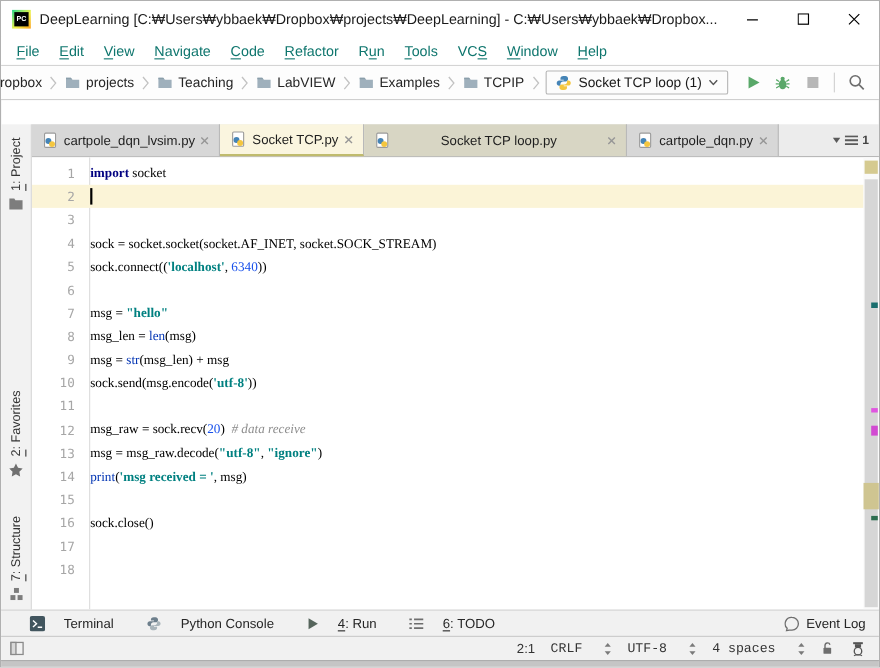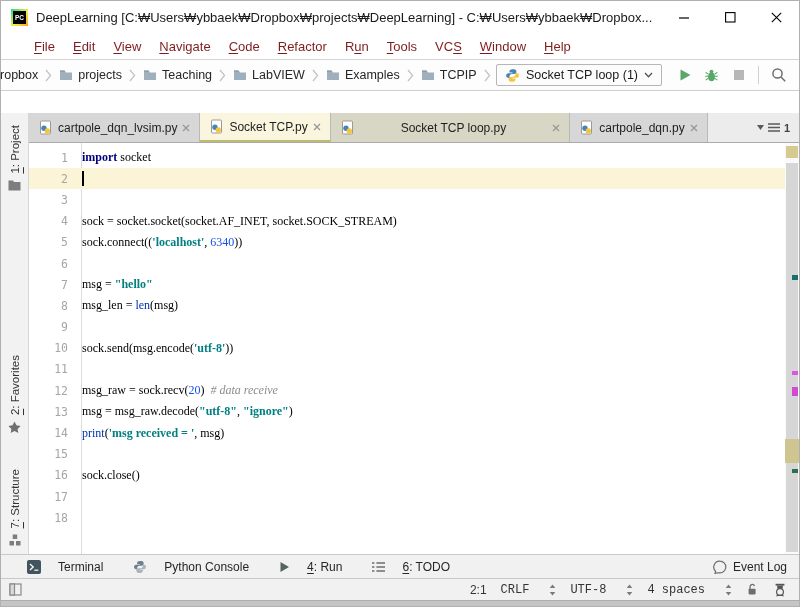--- a/index.html
+++ b/index.html
@@ -9,21 +9,21 @@
 
   
   .titlebar { height: 32px; display: flex; align-items: center; padding-left: 10px; background: #fff; flex: 0 0 auto; }
   .app-icon { width: 17px; height: 17px; margin-right: 8px; background: linear-gradient(135deg,#21d789 0%,#eef24b 55%,#fca018 100%); display: flex; align-items: center; justify-content: center; flex: 0 0 auto; }
   .app-icon span { background: #000; color: #fff; font-size: 6.5px; font-weight: bold; width: 13px; height: 13px; display: flex; align-items: center; justify-content: center; }
   .title { font-size: 13px; color: #1a1a1a; white-space: nowrap; overflow: hidden; }
   .win-controls { margin-left: auto; display: flex; height: 100%; flex: 0 0 auto; }
   .win-btn { width: 46px; display: flex; align-items: center; justify-content: center; }
 
   
-  .menubar { height: 27px; display: flex; align-items: center; padding-left: 24px; font-size: 13px; color: #7f1d1d; background: #fff; border-bottom: 1px solid #d4d4d4; flex: 0 0 auto; }
+  .menubar { height: 27px; display: flex; align-items: center; padding-left: 5px; font-size: 13px; color: #0f766e; background: #fff; border-bottom: 1px solid #d4d4d4; flex: 0 0 auto; }
   .menu-item { padding: 0 9px; cursor: default; }
   .menu-item u, .bb-label u, .stripe-item u { text-decoration: underline; text-underline-offset: 2px; }
 
   
   .toolbar { height: 31px; display: flex; align-items: center; background: #fdfdfd; border-bottom: 1px solid #cfcfcf; padding-right: 8px; flex: 0 0 auto; }
   .breadcrumbs { display: flex; align-items: center; margin-left: -10px; font-size: 12.5px; color: #262626; white-space: nowrap; overflow: hidden; }
   .crumb { display: flex; align-items: center; gap: 5px; cursor: default; }
   .crumb-sep { margin: 0 7px; display: flex; align-items: center; }
   .toolbar-right { margin-left: auto; display: flex; align-items: center; gap: 2px; flex: 0 0 auto; }
   .run-combo { display: flex; align-items: center; gap: 6px; border: 1px solid #b6b6b6; background: #fcfcfc; height: 22px; padding: 0 8px; font-size: 12.5px; color: #1a1a1a; border-radius: 2px; margin-right: 8px; }
@@ -398,20 +398,21 @@
             <div class="line-row">
               <div class="gutter-cell">7</div>
               <div class="code-cell"><span class="tok-pl">msg = </span><span class="tok-str">"hello"</span></div>
             </div>
             <div class="line-row">
               <div class="gutter-cell">8</div>
               <div class="code-cell"><span class="tok-pl">msg_len = </span><span class="tok-fn">len</span><span class="tok-pl">(msg)</span></div>
             </div>
             <div class="line-row">
               <div class="gutter-cell">9</div>
+              <div class="code-cell"><span class="tok-pl">msg = </span><span class="tok-fn">str</span><span class="tok-pl">(msg_len) + msg</span></div>
             </div>
             <div class="line-row">
               <div class="gutter-cell">10</div>
               <div class="code-cell"><span class="tok-pl">sock.send(msg.encode(</span><span class="tok-str">'utf-8'</span><span class="tok-pl">))</span></div>
             </div>
             <div class="line-row">
               <div class="gutter-cell">11</div>
               <div class="code-cell"></div>
             </div>
             <div class="line-row">

